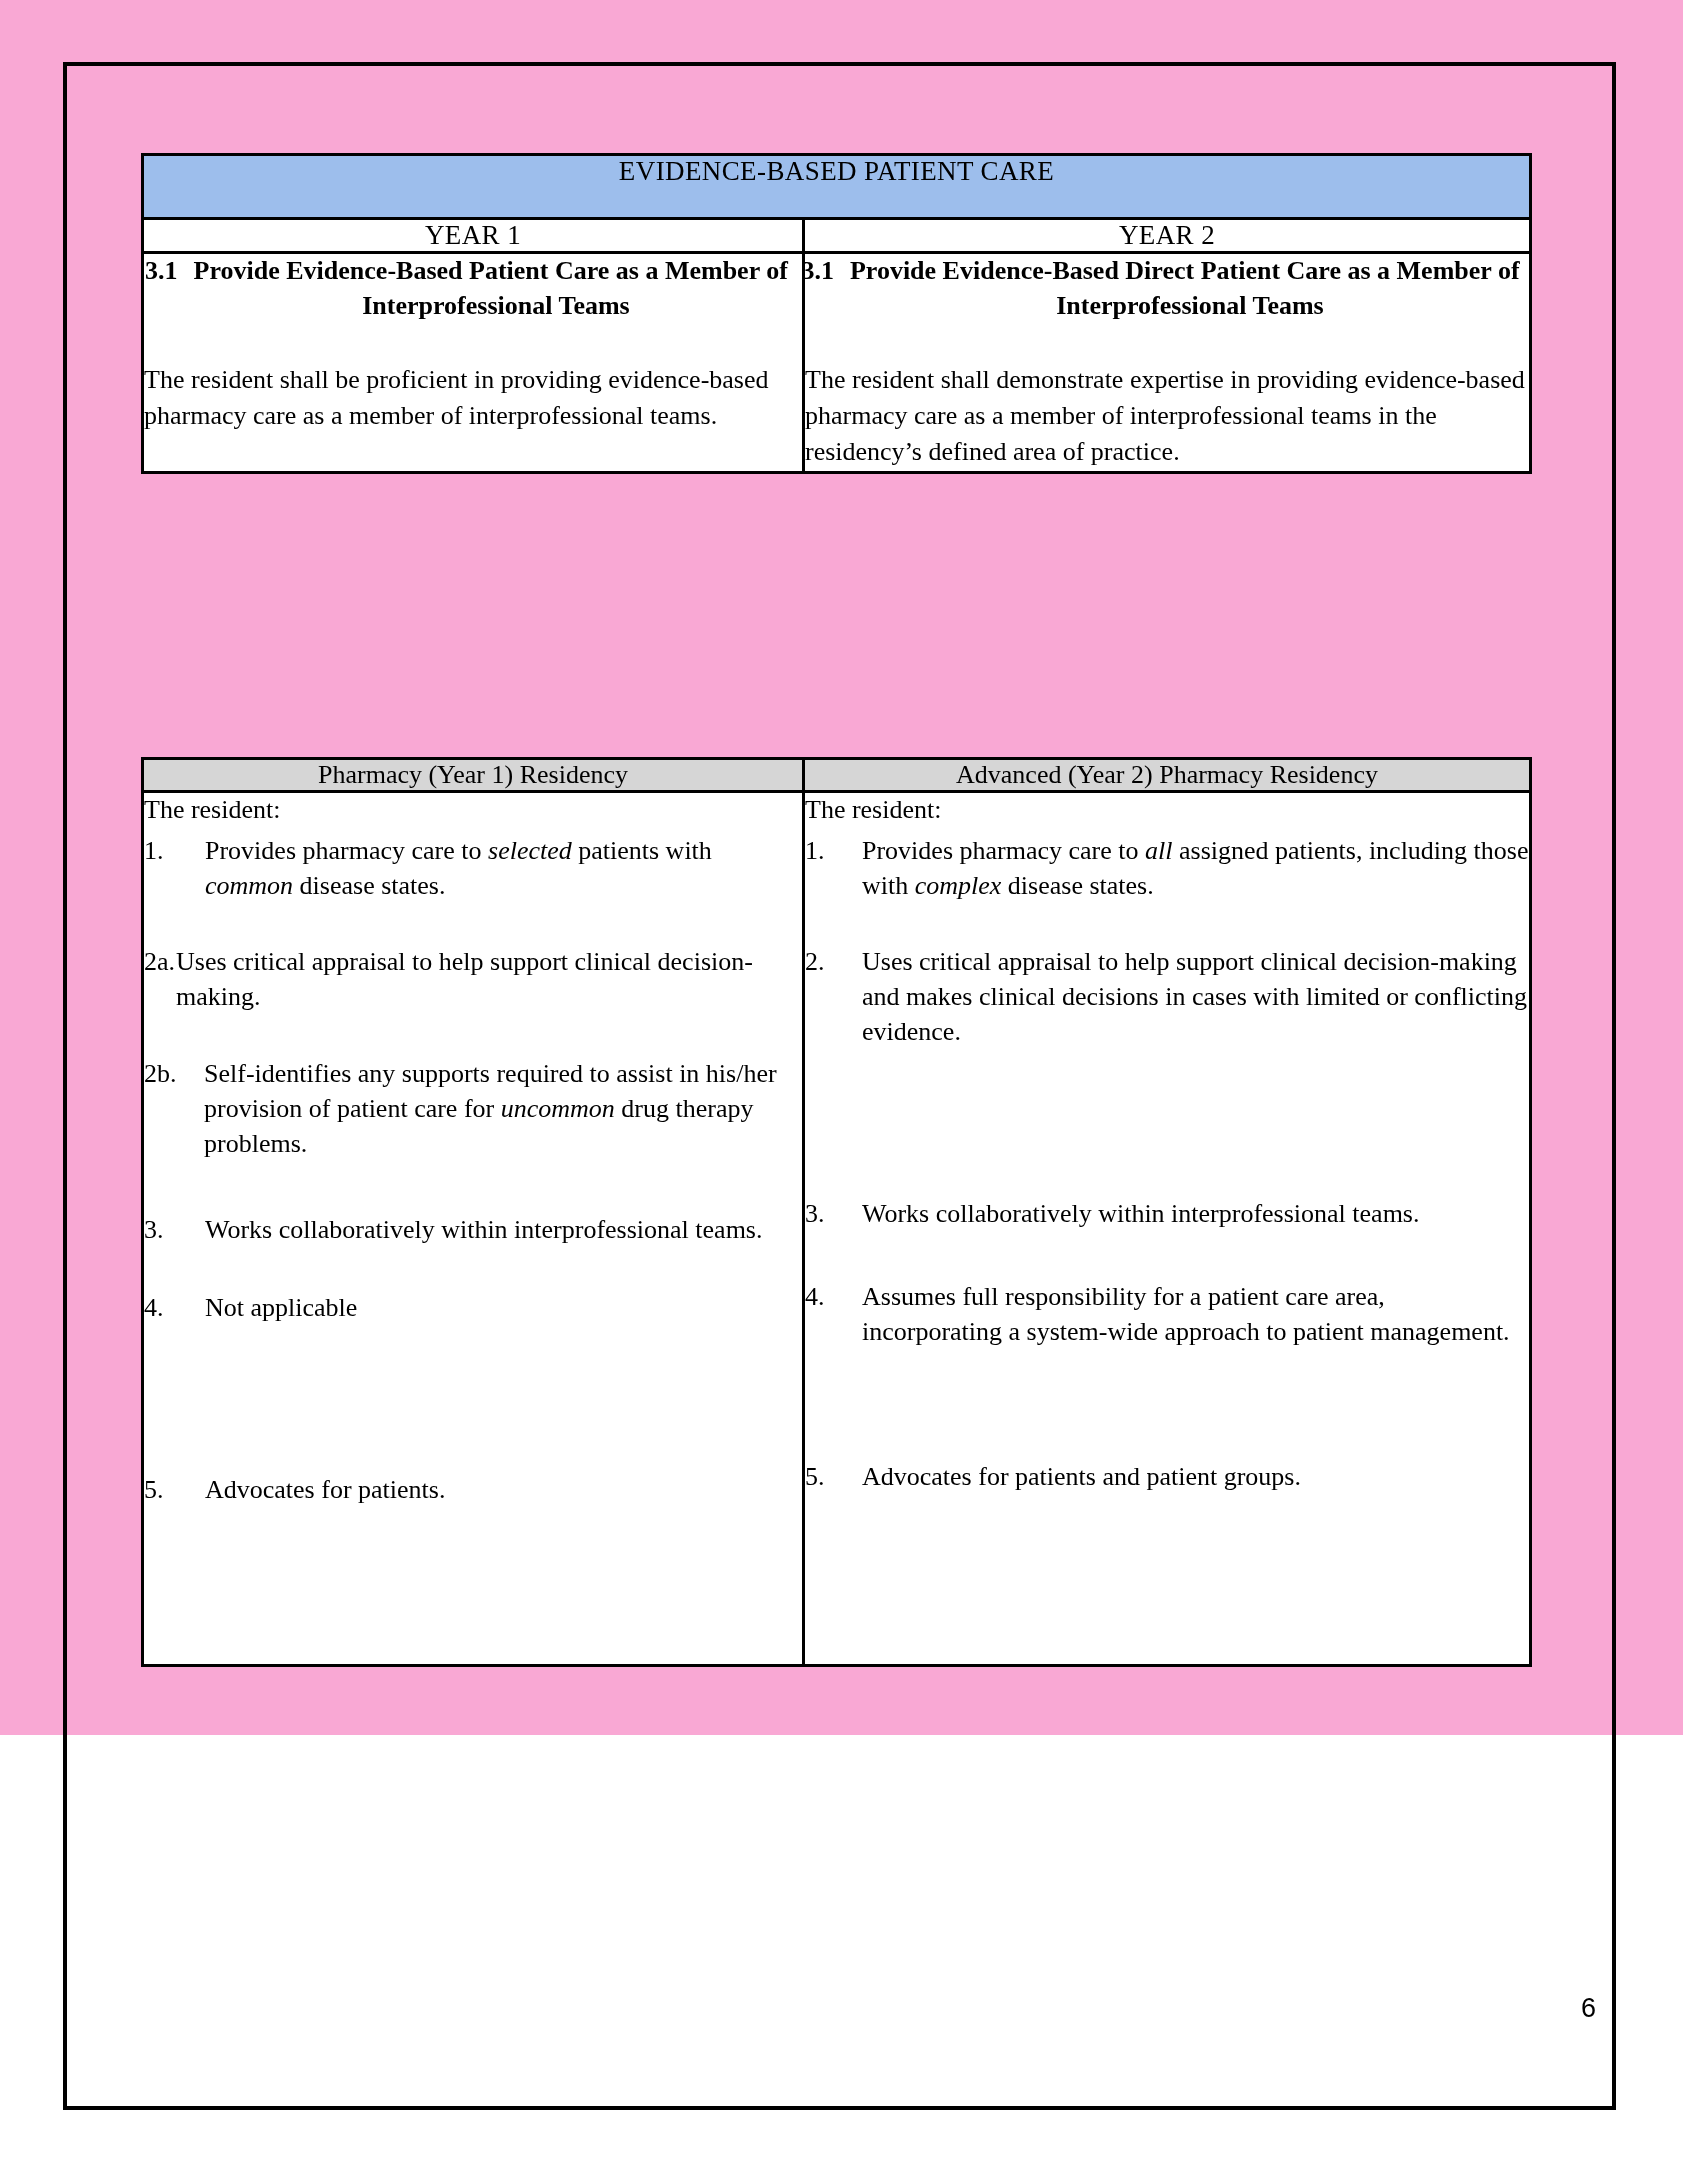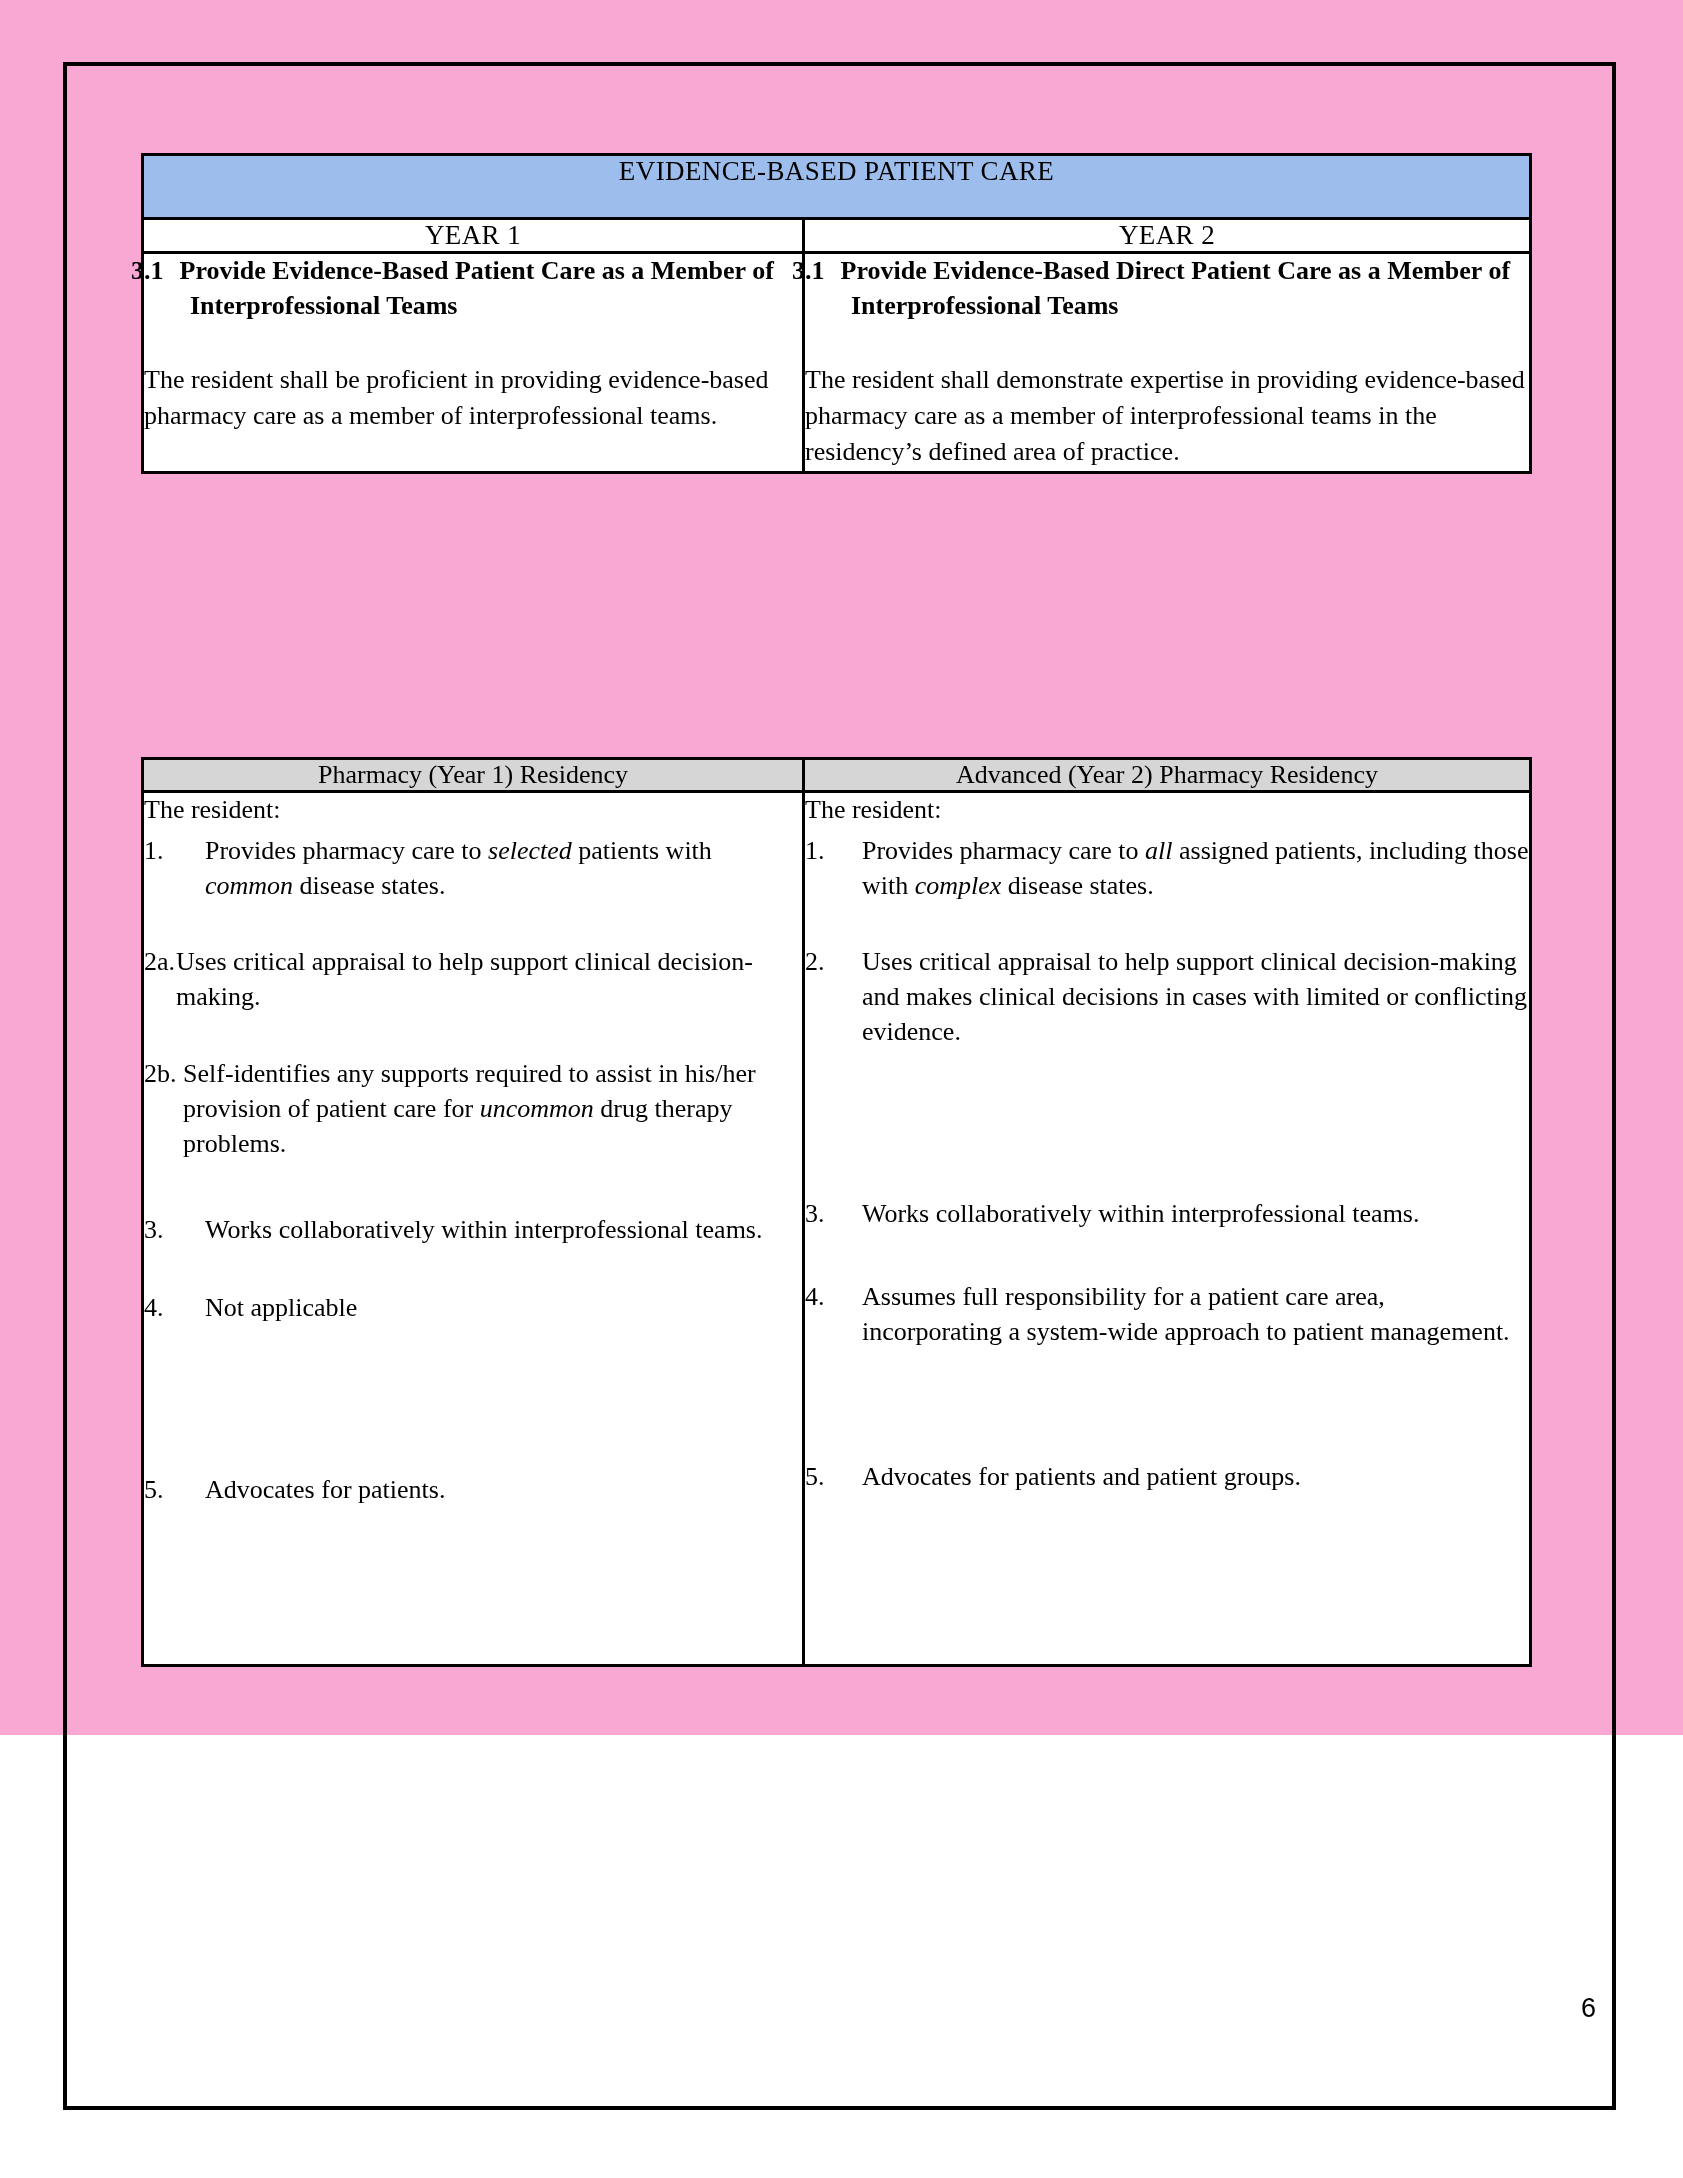--- a/index.html
+++ b/index.html
@@ -78,20 +78,21 @@
     font-size: 26px;
     line-height: 1.33;
   }
   .outcome-title {
     font-weight: bold;
     font-size: 26px;
     line-height: 1.34;
     padding-left: 46px;
     text-indent: -59px;
     margin: 0 0 12px 0;
+    text-align: center;
   }
   .outcome-title .num { padding-right: 16px; }
   .outcome-desc {
     margin: 0;
     font-size: 26px;
     line-height: 1.40;
   }
   .spacer-line { height: 26px; }
 
   
@@ -215,21 +216,21 @@
           <p class="lead-in">The resident:</p>
           <ol class="ranges-list" id="year1-list">
               <li style="padding-left: 61px; margin-bottom: 42px;">
                 <span class="li-marker">1.</span>
                 <span class="li-text"><span>Provides pharmacy care to </span><em>selected</em><span> patients with </span><em>common</em><span> disease states.</span></span>
               </li>
               <li style="padding-left: 32px; margin-bottom: 42px;">
                 <span class="li-marker">2a.</span>
                 <span class="li-text"><span>Uses critical appraisal to help support clinical decision-making.</span></span>
               </li>
-              <li style="padding-left: 39px; margin-bottom: 51px;">
+              <li style="padding-left: 60px; margin-bottom: 51px;">
                 <span class="li-marker">2b.</span>
                 <span class="li-text"><span>Self-identifies any supports required to assist in his/her provision of patient care for </span><em>uncommon</em><span> drug therapy problems.</span></span>
               </li>
               <li style="padding-left: 61px; margin-bottom: 44px;">
                 <span class="li-marker">3.</span>
                 <span class="li-text"><span>Works collaboratively within interprofessional teams.</span></span>
               </li>
               <li style="padding-left: 61px; margin-bottom: 147px;">
                 <span class="li-marker">4.</span>
                 <span class="li-text"><span>Not applicable</span></span>

